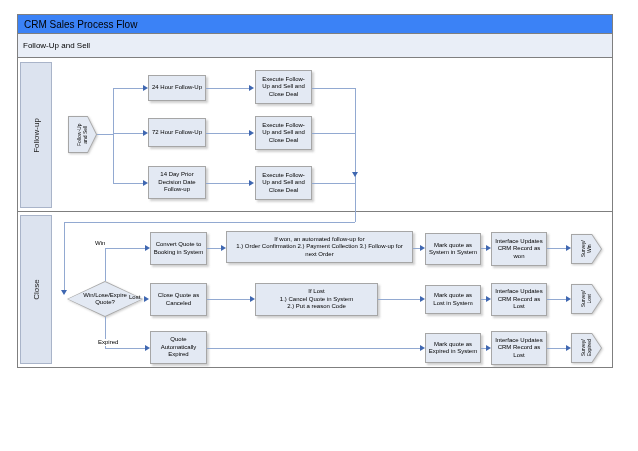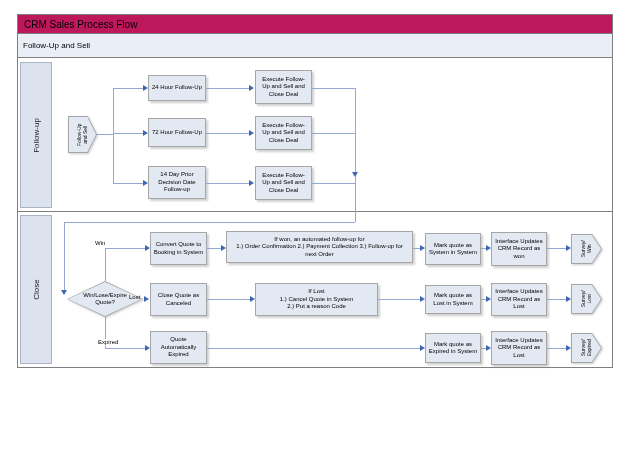--- a/index.html
+++ b/index.html
@@ -1,20 +1,20 @@
 <!DOCTYPE html>
 <html><head>
 <meta charset="utf-8">
 <style>
   html,body{margin:0;padding:0;background:#ffffff;}
   #canvas{position:relative;width:638px;height:451px;background:#ffffff;
           font-family:"Liberation Sans",sans-serif;color:#000;overflow:hidden;}
   
   .frame{position:absolute;left:17px;top:14px;width:596px;height:354px;border:1px solid #7f7f7f;box-sizing:border-box;background:#fff;}
-  .titlebar{position:absolute;left:17px;top:14px;width:596px;height:20px;background:#be185d;border:1px solid #7f7f7f;box-sizing:border-box;font-size:10px;line-height:19px;padding-left:6px;}
+  .titlebar{position:absolute;left:17px;top:14px;width:596px;height:20px;background:#3b82f6;border:1px solid #7f7f7f;box-sizing:border-box;font-size:10px;line-height:19px;padding-left:6px;}
   .subtitlebar{position:absolute;left:17px;top:33px;width:596px;height:25px;background:#e9eef7;border:1px solid #7f7f7f;box-sizing:border-box;font-size:8px;line-height:24px;padding-left:5px;}
   .lanedivider{position:absolute;left:17px;top:211px;width:596px;height:1px;background:#7f7f7f;}
   
   .strip{position:absolute;background:#dce3ef;border:1px solid #a9b4c9;box-sizing:border-box;display:flex;align-items:center;justify-content:center;}
   .strip span{transform:rotate(-90deg);white-space:nowrap;font-size:8px;color:#222;}
   
   .node{position:absolute;background:#e3e9f3;border:1px solid #a6a6a6;box-sizing:border-box;
         display:flex;align-items:center;justify-content:center;text-align:center;
         font-size:6px;line-height:1.25;padding:1px 2px;white-space:pre-line;
         box-shadow:2px 2px 2px rgba(150,150,150,.45);}

